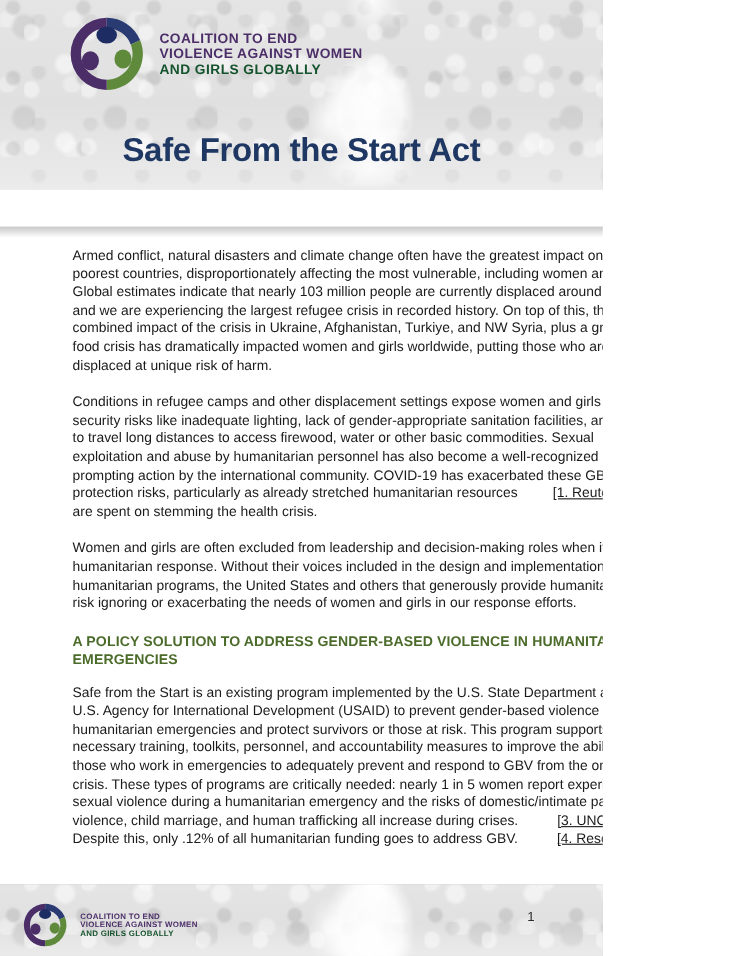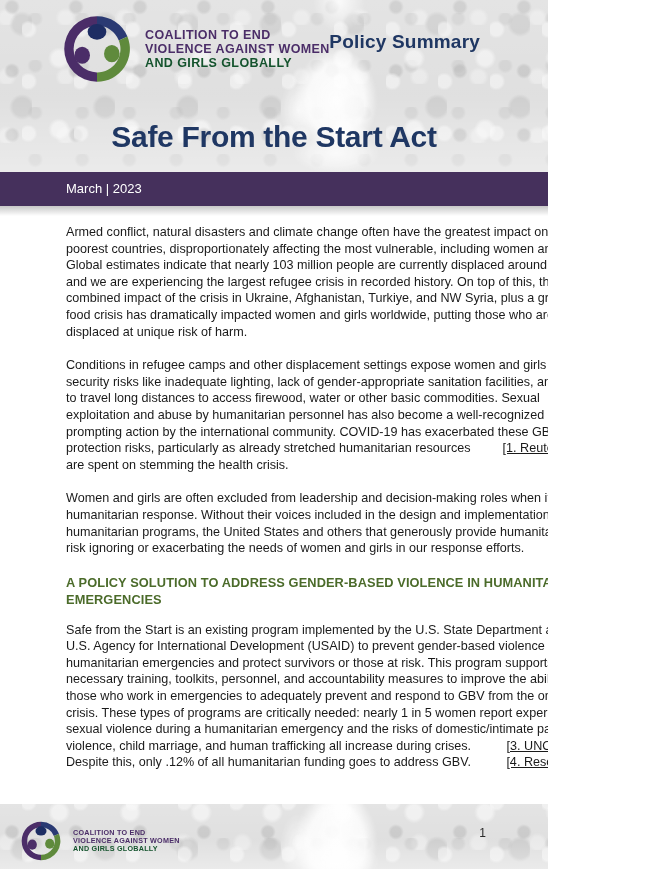--- a/index.html
+++ b/index.html
@@ -194,26 +194,22 @@
         <ellipse cx="69" cy="56" rx="10" ry="11" fill="#5f8a3c"></ellipse>
       </svg>
     </span>
     <span class="logo-text">
       <div class="logo-line purple">COALITION TO END</div>
       <div class="logo-line purple">VIOLENCE AGAINST WOMEN</div>
       <div class="logo-line green">AND GIRLS GLOBALLY</div>
     </span>
   </div>
 
-  <div id="policy-summary">Policy Summary</div>
   <h1 id="doc-title">Safe From the Start Act</h1>
 
-  <div id="date-bar">
-    <div id="date-text">March | 2023</div>
-  </div>
   <div id="date-shadow"></div>
 
   <div id="content">
 
     <p>Armed conflict, natural disasters and climate change often have the greatest impact on the poorest countries, disproportionately affecting the most vulnerable, including women and girls. Global estimates indicate that nearly 103 million people are currently displaced around the world, and we are experiencing the largest refugee crisis in recorded history. On top of this, the combined impact of the crisis in Ukraine, Afghanistan, Turkiye, and NW Syria, plus a growing food crisis  has dramatically impacted women and girls worldwide, putting those who are displaced at unique risk of harm.</p>
 
     <p><span>Conditions in refugee camps and other displacement settings expose women and girls to greater security risks like inadequate lighting, lack of gender-appropriate sanitation facilities, and needing to travel long distances to access firewood, water or other basic commodities. Sexual exploitation and abuse by humanitarian personnel has also become a well-recognized concern, prompting action by the international community. COVID-19 has exacerbated these GBV protection risks, particularly as already stretched humanitarian resources</span><a class="ref" href="#">[1. Reuters.com]</a><span> are spent on stemming the health crisis.</span></p>
 
     <p>Women and girls are often excluded from leadership and decision-making roles when it comes to humanitarian response. Without their voices included in the design and implementation of humanitarian programs, the United States and others that generously provide humanitarian relief risk ignoring or exacerbating the needs of women and girls in our response efforts.</p>
 

